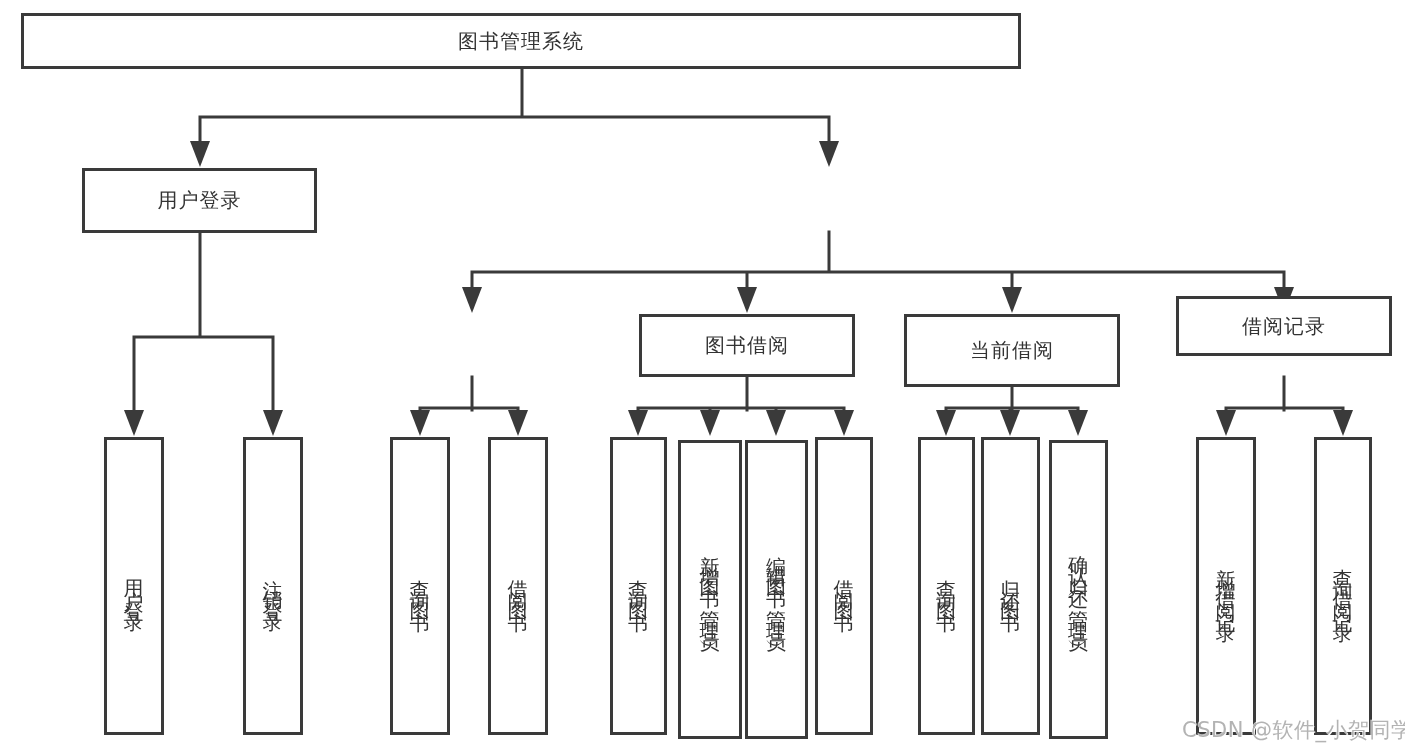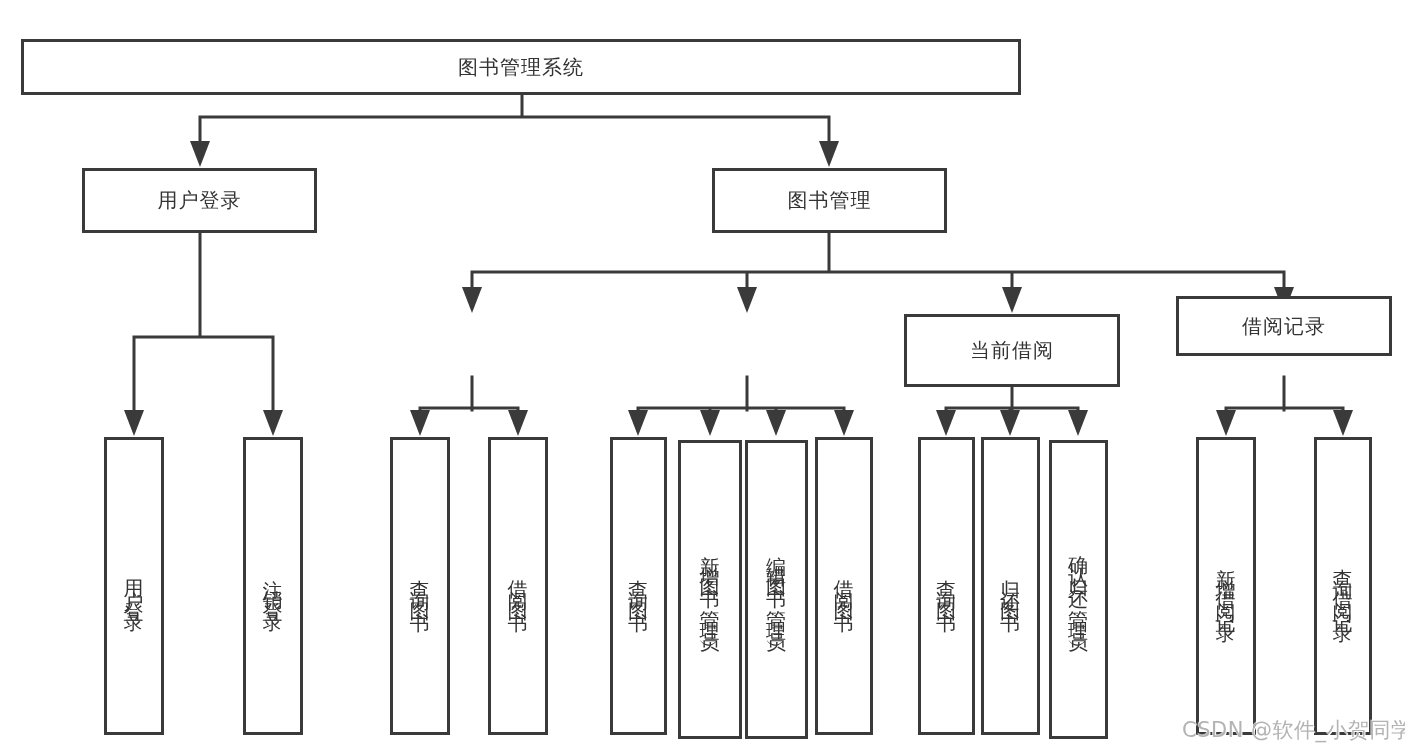--- a/index.html
+++ b/index.html
@@ -81,31 +81,31 @@
     <polygon points="700,410 720,410 710,436" fill="#3a3a3a"></polygon>
     <polygon points="766,410 786,410 776,436" fill="#3a3a3a"></polygon>
     <polygon points="834,410 854,410 844,436" fill="#3a3a3a"></polygon>
     <polygon points="936,410 956,410 946,436" fill="#3a3a3a"></polygon>
     <polygon points="1000,410 1020,410 1010,436" fill="#3a3a3a"></polygon>
     <polygon points="1068,410 1088,410 1078,436" fill="#3a3a3a"></polygon>
     <polygon points="1216,410 1236,410 1226,436" fill="#3a3a3a"></polygon>
     <polygon points="1333,410 1353,410 1343,436" fill="#3a3a3a"></polygon>
   </svg>
 
-  <div class="box hbox" style="left:21px; top:13px; width:1000px; height:56px;margin-top:26px;">
+  <div class="box hbox" style="left:21px; top:13px; width:1000px; height:56px;">
     <span>图书管理系统</span>
   </div>
 
   <div class="box hbox" style="left:82px; top:168px; width:235px; height:65px;">
     <span>用户登录</span>
   </div>
-  <div class="box hbox" style="left:712px; top:168px; width:235px; height:65px;">
-    <span>图书管理</span>
+
+  <div class="box hbox" style="left:639px; top:314px; width:216px; height:63px;">
+    <span>图书借阅</span>
   </div>
-
   <div class="box hbox" style="left:904px; top:314px; width:216px; height:73px;">
     <span>当前借阅</span>
   </div>
   <div class="box hbox" style="left:1176px; top:296px; width:216px; height:60px;">
     <span>借阅记录</span>
   </div>
 
   <div class="box vbox" style="left:104px; top:437px; width:60px; height:298px;">
     <span class="vtext">用户登录</span>
   </div>

